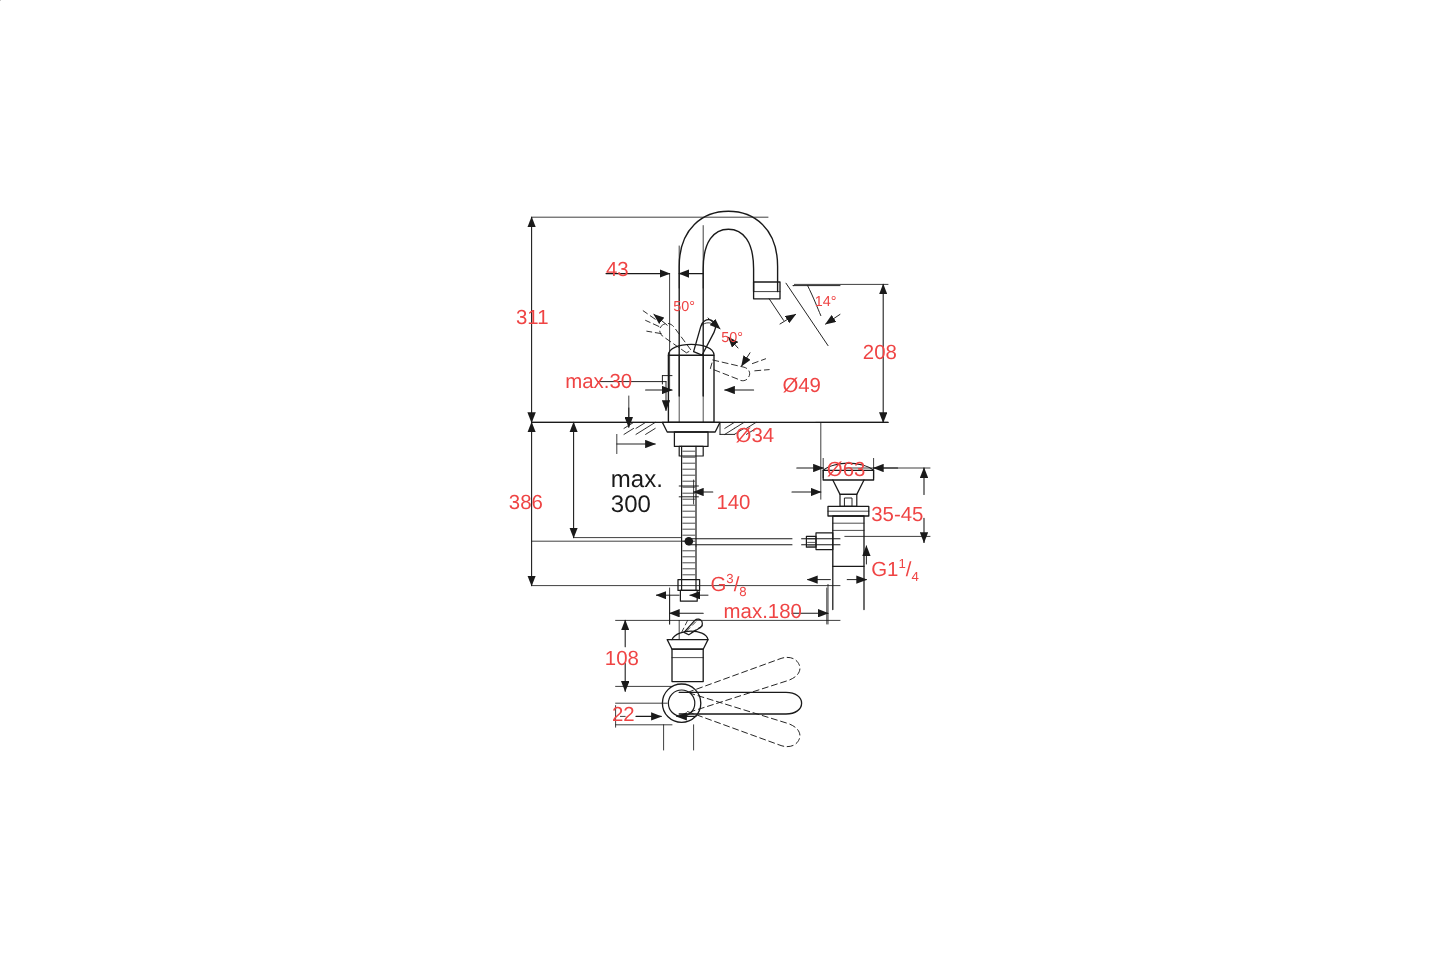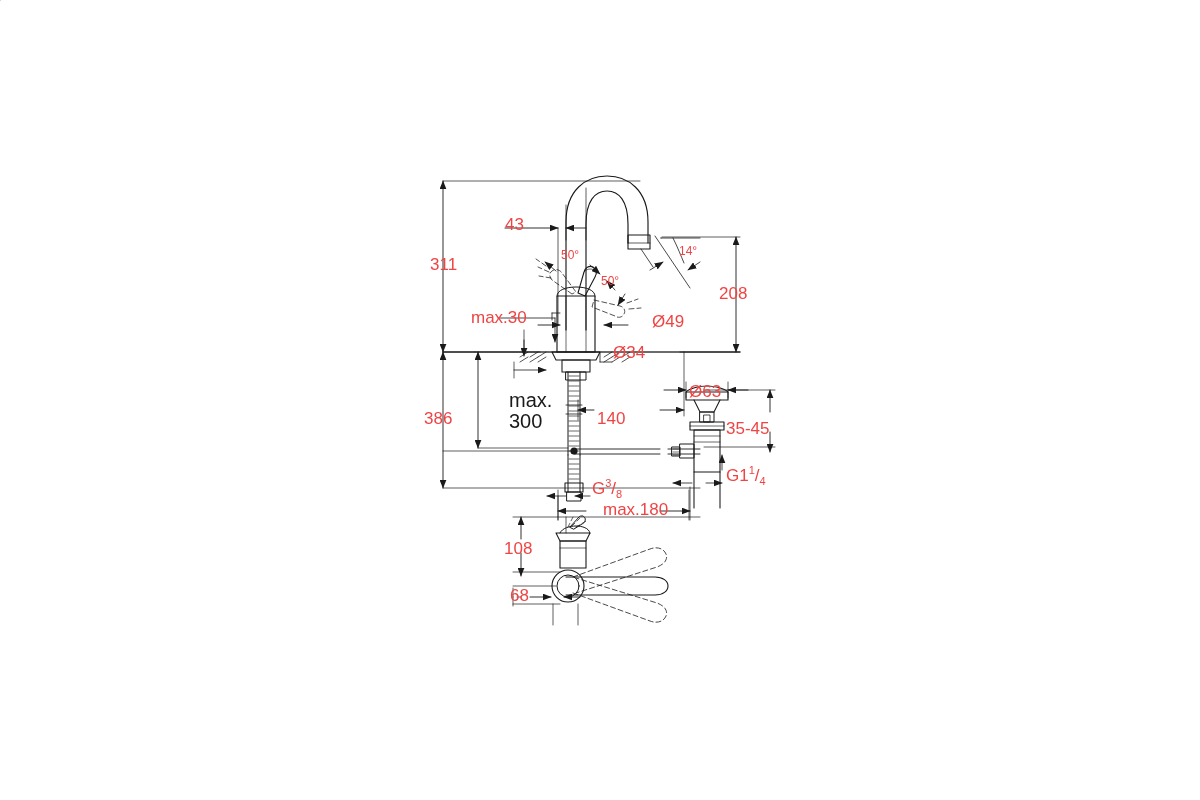--- a/index.html
+++ b/index.html
@@ -253,34 +253,34 @@
   </svg>
 
   <div class="lbl d" style="left:430px;top:256px;">311</div>
   <div class="lbl d" style="left:505px;top:216px;">43</div>
   <div class="lbl ang" style="left:679px;top:245px;">14°</div>
   <div class="lbl ang" style="left:561px;top:249px;">50°</div>
   <div class="lbl ang" style="left:601px;top:275px;">50°</div>
   <div class="lbl d" style="left:719px;top:285px;">208</div>
   <div class="lbl d" style="left:471px;top:309px;">max.30</div>
   <div class="lbl d" style="left:616px;top:313px;margin-left:36px;">Ø49</div>
-  <div class="lbl d" style="left:613px;top:344px;text-align:center;">Ø34</div>
+  <div class="lbl d" style="left:613px;top:354px;text-align:center;">Ø34</div>
   <div class="lbl d" style="left:424px;top:410px;">386</div>
   <div class="two" style="position:absolute;left:465px;top:390px;width:48px;">
     <span>max.</span><br>
     <span>300</span>
   </div>
   <div class="lbl d" style="left:597px;top:410px;text-align:center;">140</div>
   <div class="lbl d" style="left:689px;top:383px;">Ø63</div>
   <div class="lbl d" style="left:726px;top:420px;">35-45</div>
 
   <div class="lbl frac" style="left:592px;top:478px;">
     <span>G</span><sup>3</sup>/<sub>8</sub>
   </div>
   <div class="lbl frac" style="left:726px;top:465px;">
     <span>G1</span><sup>1</sup>/<sub>4</sub>
   </div>
 
   <div class="lbl d" style="left:603px;top:501px;">max.180</div>
   <div class="lbl d" style="left:504px;top:540px;">108</div>
-  <div class="lbl d" style="left:510px;top:587px;">68</div>
+  <div class="lbl d" style="left:510px;top:587px;">22</div>
 
 </div>
 
 </body></html>

